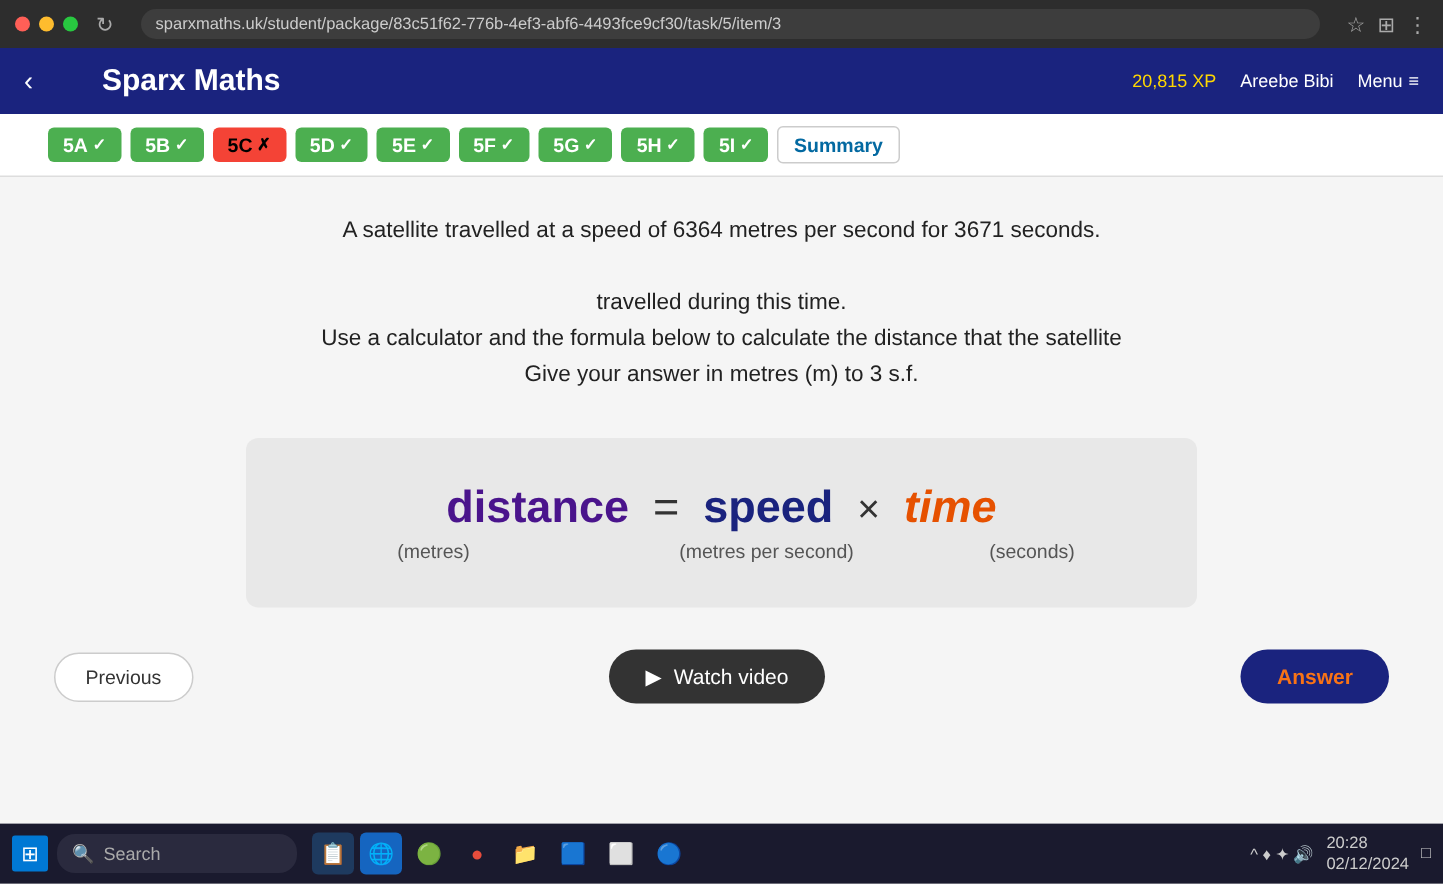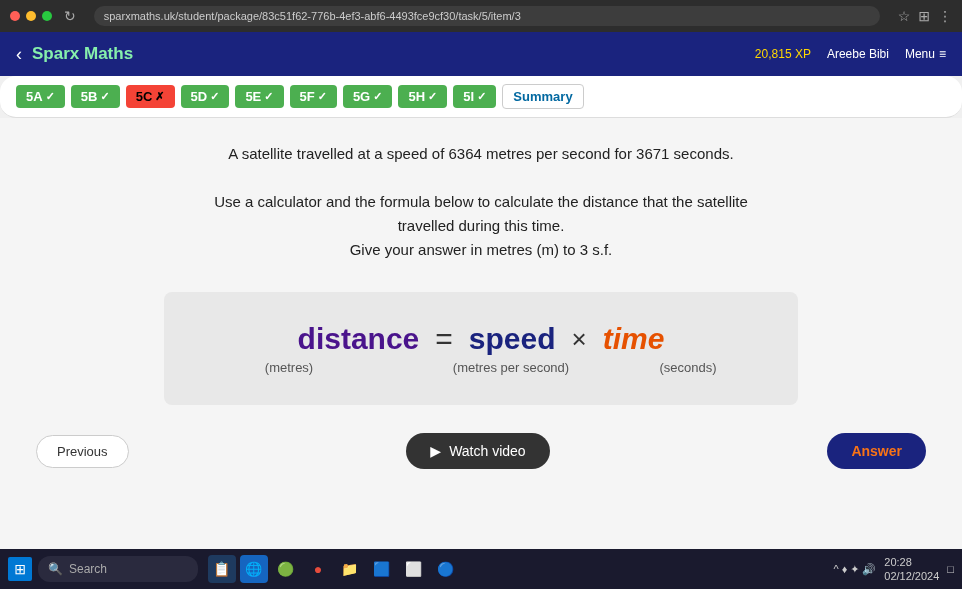--- a/index.html
+++ b/index.html
@@ -70,23 +70,24 @@
       display: flex;
       align-items: center;
       gap: 10px;
     }
     .back-arrow {
       color: white;
       font-size: 18px;
       cursor: pointer;
     }
     .logo {
-      font-size: 17px;
+      font-size: 20px;
       font-weight: bold;
-      color: #86efac;
+      color: #ffffff;
+      margin-left: 36px;
     }
     .header-right {
       display: flex;
       align-items: center;
       gap: 16px;
       font-size: 13px;
     }
     .xp-text { color: #ffd700; font-size: 12px; }
     .user-name { color: white; font-size: 12px; }
     .menu-btn {
@@ -94,26 +95,25 @@
       font-size: 12px;
       cursor: pointer;
       display: flex;
       align-items: center;
       gap: 4px;
     }
 
     
     .tab-bar {
       background: white;
-      padding: 8px 16px;
+      padding: 8px 32px;
       display: flex;
       align-items: center;
       gap: 6px;
       border-bottom: 1px solid #ddd;
-      border-radius: 16px;
     }
     .tab {
       display: flex;
       align-items: center;
       gap: 3px;
       padding: 4px 10px;
       border-radius: 4px;
       font-size: 13px;
       font-weight: bold;
       cursor: pointer;
@@ -353,22 +353,22 @@
     </div>
     <div class="tab summary">
       <span>Summary</span>
     </div>
   </div>
 
   <div class="content">
     <div class="question-text">
       <p>A satellite travelled at a speed of 6364 metres per second for 3671 seconds.</p>
       <br>
+      <p>travelled during this time.</p>
       <p>Use a calculator and the formula below to calculate the distance that the satellite</p>
-      <p>travelled during this time.</p>
       <p>Give your answer in metres (m) to 3 s.f.</p>
     </div>
 
     <div class="formula-box">
       <div class="formula-row">
         <span class="formula-distance">distance</span>
         <span class="formula-equals">=</span>
         <span class="formula-speed">speed</span>
         <span class="formula-times">×</span>
         <span class="formula-time">time</span>

